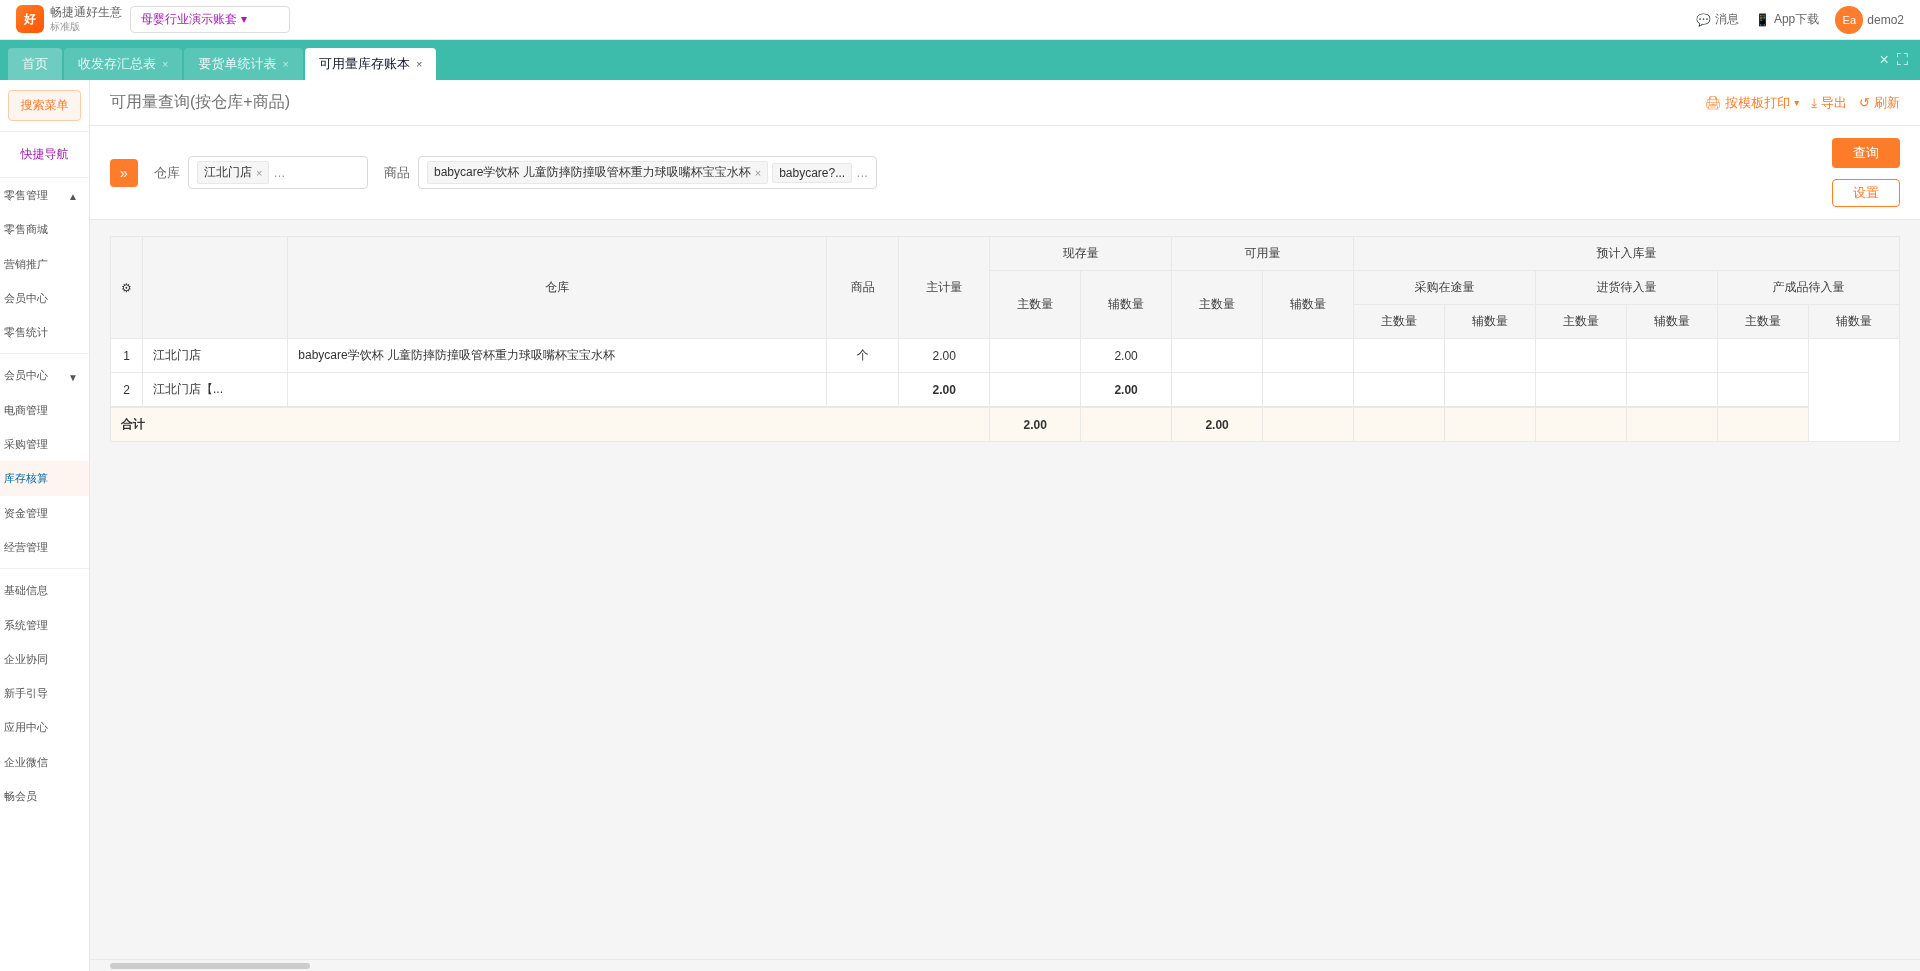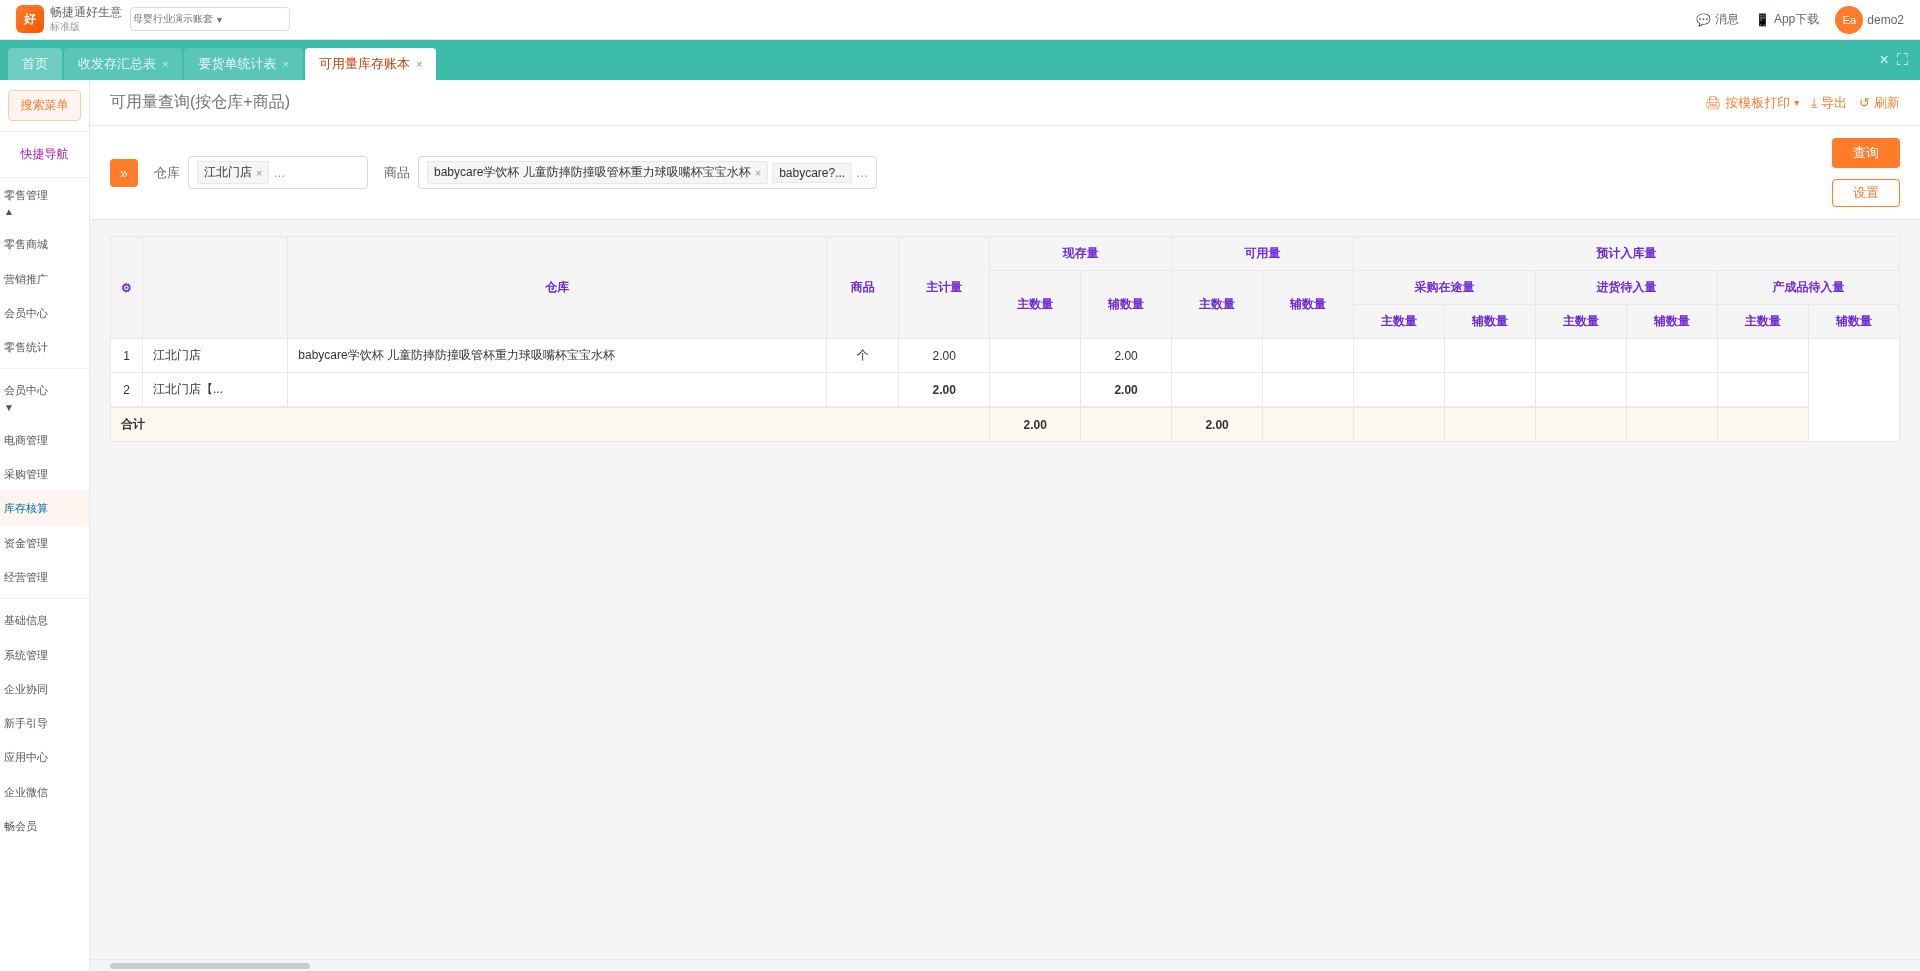--- a/index.html
+++ b/index.html
@@ -5,45 +5,45 @@
     * { margin: 0; padding: 0; box-sizing: border-box; }
     body { font-family: 'Microsoft YaHei', Arial, sans-serif; font-size: 13px; background: #f0f2f5; color: #333; width: 1920px; min-height: 971px; overflow-x: hidden; }
 
     
     .top-bar { height: 40px; background: #fff; display: flex; align-items: center; justify-content: space-between; padding: 0 16px; border-bottom: 1px solid #e8e8e8; }
     .top-bar-left { display: flex; align-items: center; gap: 8px; }
     .logo-area { display: flex; align-items: center; gap: 6px; }
     .logo-icon { width: 28px; height: 28px; background: linear-gradient(135deg, #ff7c2a, #ff5500); border-radius: 6px; display: flex; align-items: center; justify-content: center; color: white; font-size: 12px; font-weight: bold; }
     .logo-text { font-size: 12px; color: #666; line-height: 1.2; }
     .logo-sub { font-size: 10px; color: #999; }
-    .store-selector { display: flex; align-items: center; gap: 4px; padding: 4px 2px; border: 1px solid #ddd; border-radius: 4px; cursor: pointer; background: #fff; font-size: 10px; color: #737373; min-width: 160px; }
+    .store-selector { display: flex; align-items: center; gap: 4px; padding: 4px 10px; border: 1px solid #ddd; border-radius: 4px; cursor: pointer; background: #fff; font-size: 12px; color: #a21caf; min-width: 160px; }
     .top-bar-right { display: flex; align-items: center; gap: 16px; }
     .top-right-item { display: flex; align-items: center; gap: 4px; font-size: 12px; color: #666; cursor: pointer; }
     .avatar { width: 28px; height: 28px; border-radius: 50%; background: #ff7c2a; display: flex; align-items: center; justify-content: center; color: white; font-size: 11px; overflow: hidden; }
 
     
     .nav-tabs { height: 40px; background: #3dbcac; display: flex; align-items: center; padding: 0 0 0 8px; gap: 2px; position: relative; }
     .nav-tab { height: 32px; padding: 0 14px; display: flex; align-items: center; gap: 6px; border-radius: 4px 4px 0 0; font-size: 13px; cursor: pointer; color: rgba(255,255,255,0.85); background: rgba(255,255,255,0.15); margin-top: 8px; }
     .nav-tab.home { background: rgba(255,255,255,0.25); }
-    .nav-tab.active { background: #fff; color: #c2410c; }
+    .nav-tab.active { background: #fff; color: #0f172a; }
     .nav-tab .close-btn { font-size: 11px; color: inherit; opacity: 0.7; cursor: pointer; }
     .nav-tab-actions { margin-left: auto; display: flex; align-items: center; gap: 8px; padding-right: 12px; }
     .nav-action-btn { color: white; cursor: pointer; font-size: 16px; opacity: 0.8; }
 
     
     .main-layout { display: flex; height: calc(971px - 80px); }
 
     
     .sidebar { width: 90px; background: #fff; border-right: 1px solid #e8e8e8; display: flex; flex-direction: column; }
     .sidebar-search { padding: 10px 8px; border-bottom: 1px solid #f0f0f0; }
     .sidebar-search-btn { width: 100%; padding: 6px 4px; background: #fff5f0; border: 1px solid #ffcba4; border-radius: 4px; color: #ff7c2a; font-size: 12px; cursor: pointer; text-align: center; }
     .sidebar-nav-btn { padding: 8px; border-bottom: 1px solid #f0f0f0; }
     .sidebar-nav-text { font-size: 12px; color: #a21caf; text-align: center; padding: 6px 4px; cursor: pointer; }
     .sidebar-divider { height: 1px; background: #f0f0f0; margin: 4px 0; }
-    .sidebar-item { display: flex; flex-direction: column; align-items: flex-start; padding: 10px 4px; cursor: pointer; font-size: 12px; color: #555; gap: 4px; }
+    .sidebar-item { display: flex; align-items: flex-end; padding: 10px 4px; cursor: pointer; font-size: 12px; color: #555; gap: 20px; }
     .sidebar-item.active { background: #fff5f0; color: #0369a1; }
     .sidebar-label { font-size: 11px; text-align: center; line-height: 1.3; }
     .expand-arrow { font-size: 10px; }
 
     
     .content { flex: 1; display: flex; flex-direction: column; overflow: hidden; background: #f5f5f5; }
 
     
     .page-header { background: #fff; padding: 12px 20px; border-bottom: 1px solid #e8e8e8; display: flex; align-items: center; justify-content: space-between; }
     .page-title { font-size: 16px; font-weight: 500; color: #737373; }
@@ -60,21 +60,21 @@
     .filter-tag { background: #f5f5f5; border: 1px solid #e8e8e8; border-radius: 2px; padding: 2px 6px; font-size: 12px; display: flex; align-items: center; gap: 4px; }
     .filter-tag .x { cursor: pointer; color: #999; font-size: 11px; }
     .filter-more { color: #999; font-size: 12px; cursor: pointer; }
     .filter-actions { margin-left: auto; display: flex; flex-direction: column; gap: 11px; }
     .query-btn { background: #ff7c2a; color: white; border: none; border-radius: 4px; padding: 6px 20px; cursor: pointer; font-size: 13px; }
     .settings-btn { background: #fff; color: #ff7c2a; border: 1px solid #ff7c2a; border-radius: 4px; padding: 4px 20px; cursor: pointer; font-size: 13px; }
 
     
     .table-container { flex: 1; overflow: auto; padding: 16px 20px; }
     .data-table { width: 100%; border-collapse: collapse; background: #fff; border: 1px solid #e8e8e8; }
-    .data-table th { background: #f5f5f5; border: 1px solid #e8e8e8; padding: 8px 10px; font-size: 12px; font-weight: 700; color: #6d28d9; text-align: center; white-space: nowrap; }
+    .data-table th { background: #f5f5f5; border: 1px solid #e8e8e8; padding: 8px 10px; font-size: 12px; font-weight: 400; color: #404040; text-align: center; white-space: nowrap; }
     .data-table td { border: 1px solid #e8e8e8; padding: 8px 10px; font-size: 12px; color: #333; text-align: center; }
     .data-table .text-left { text-align: left; }
     .data-table .bold { font-weight: 600; }
     .th-settings { width: 32px; }
     th.group-header { text-align: center; border-bottom: none; }
     .footer-row td { background: #fef9f0; font-weight: 600; border-top: 2px solid #e8e8e8; }
 
     
     ::-webkit-scrollbar { width: 6px; height: 6px; }
     ::-webkit-scrollbar-track { background: #f1f1f1; }

